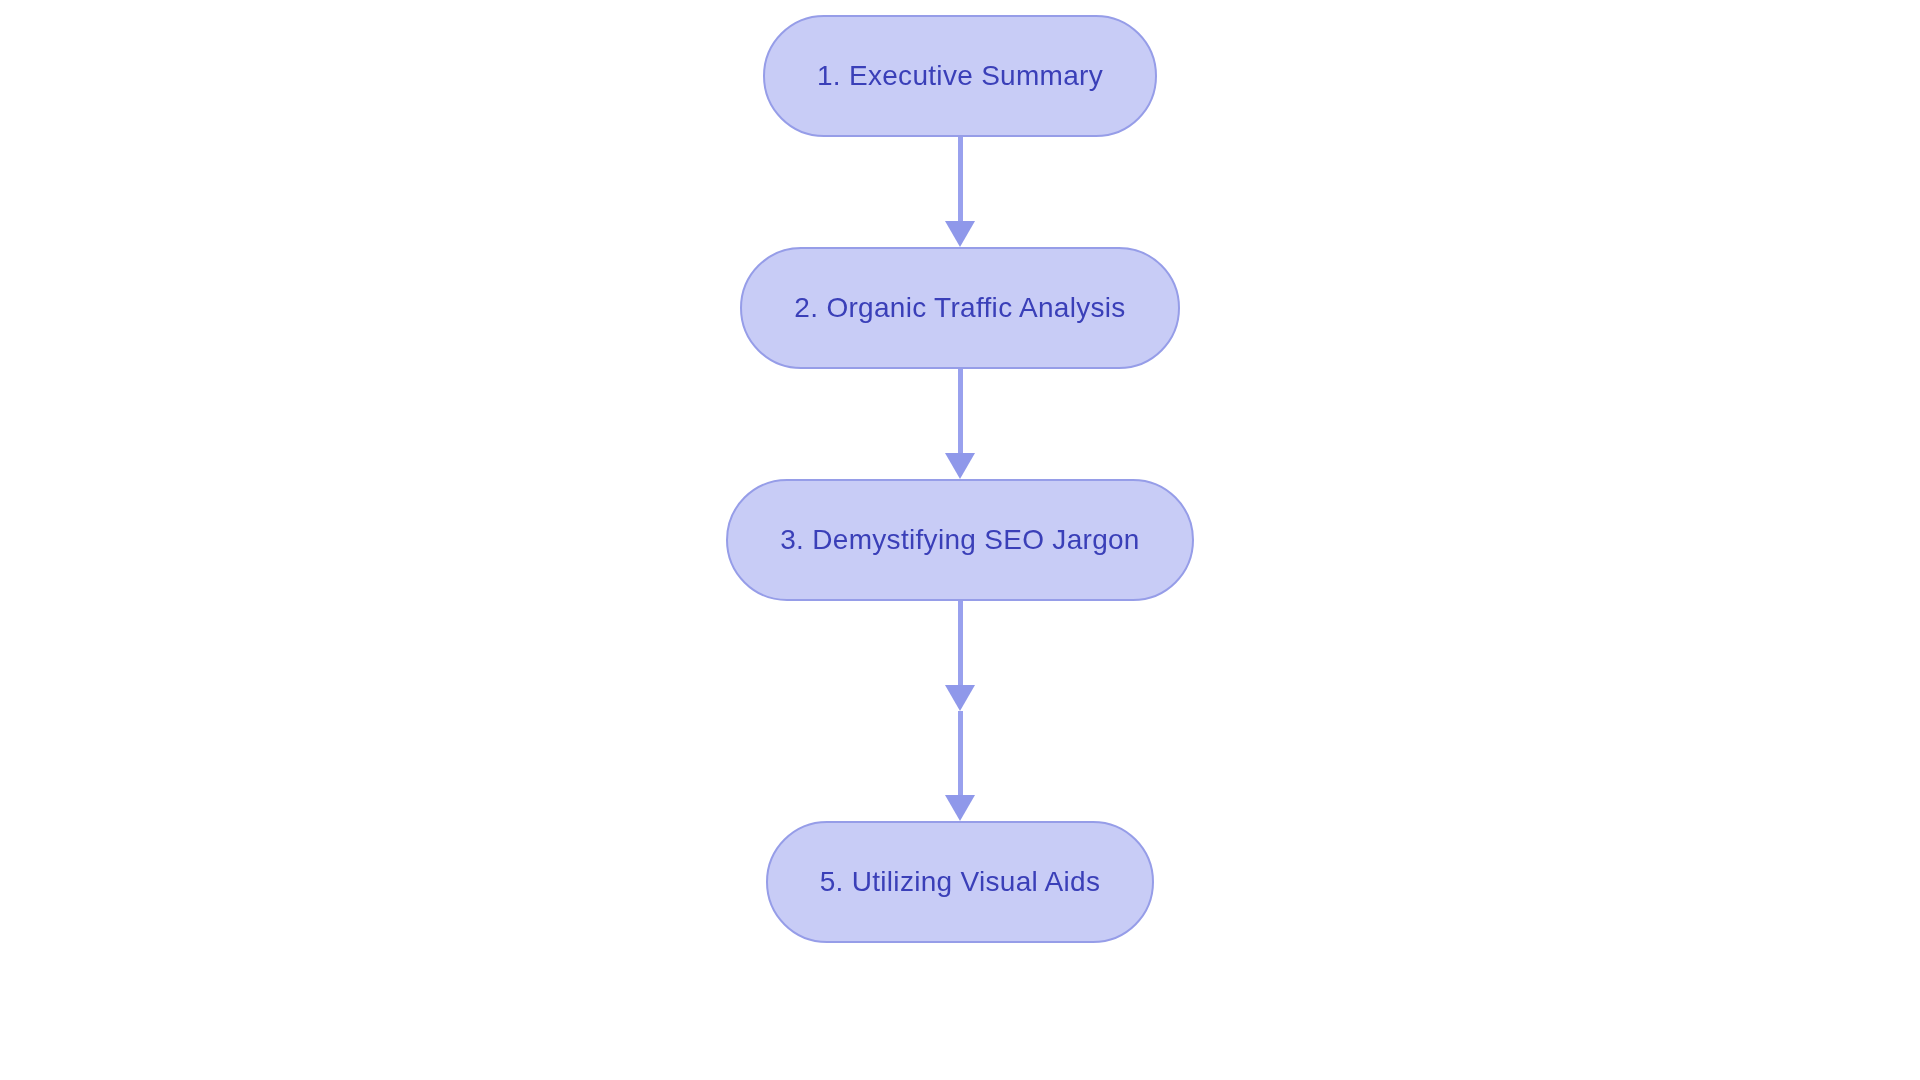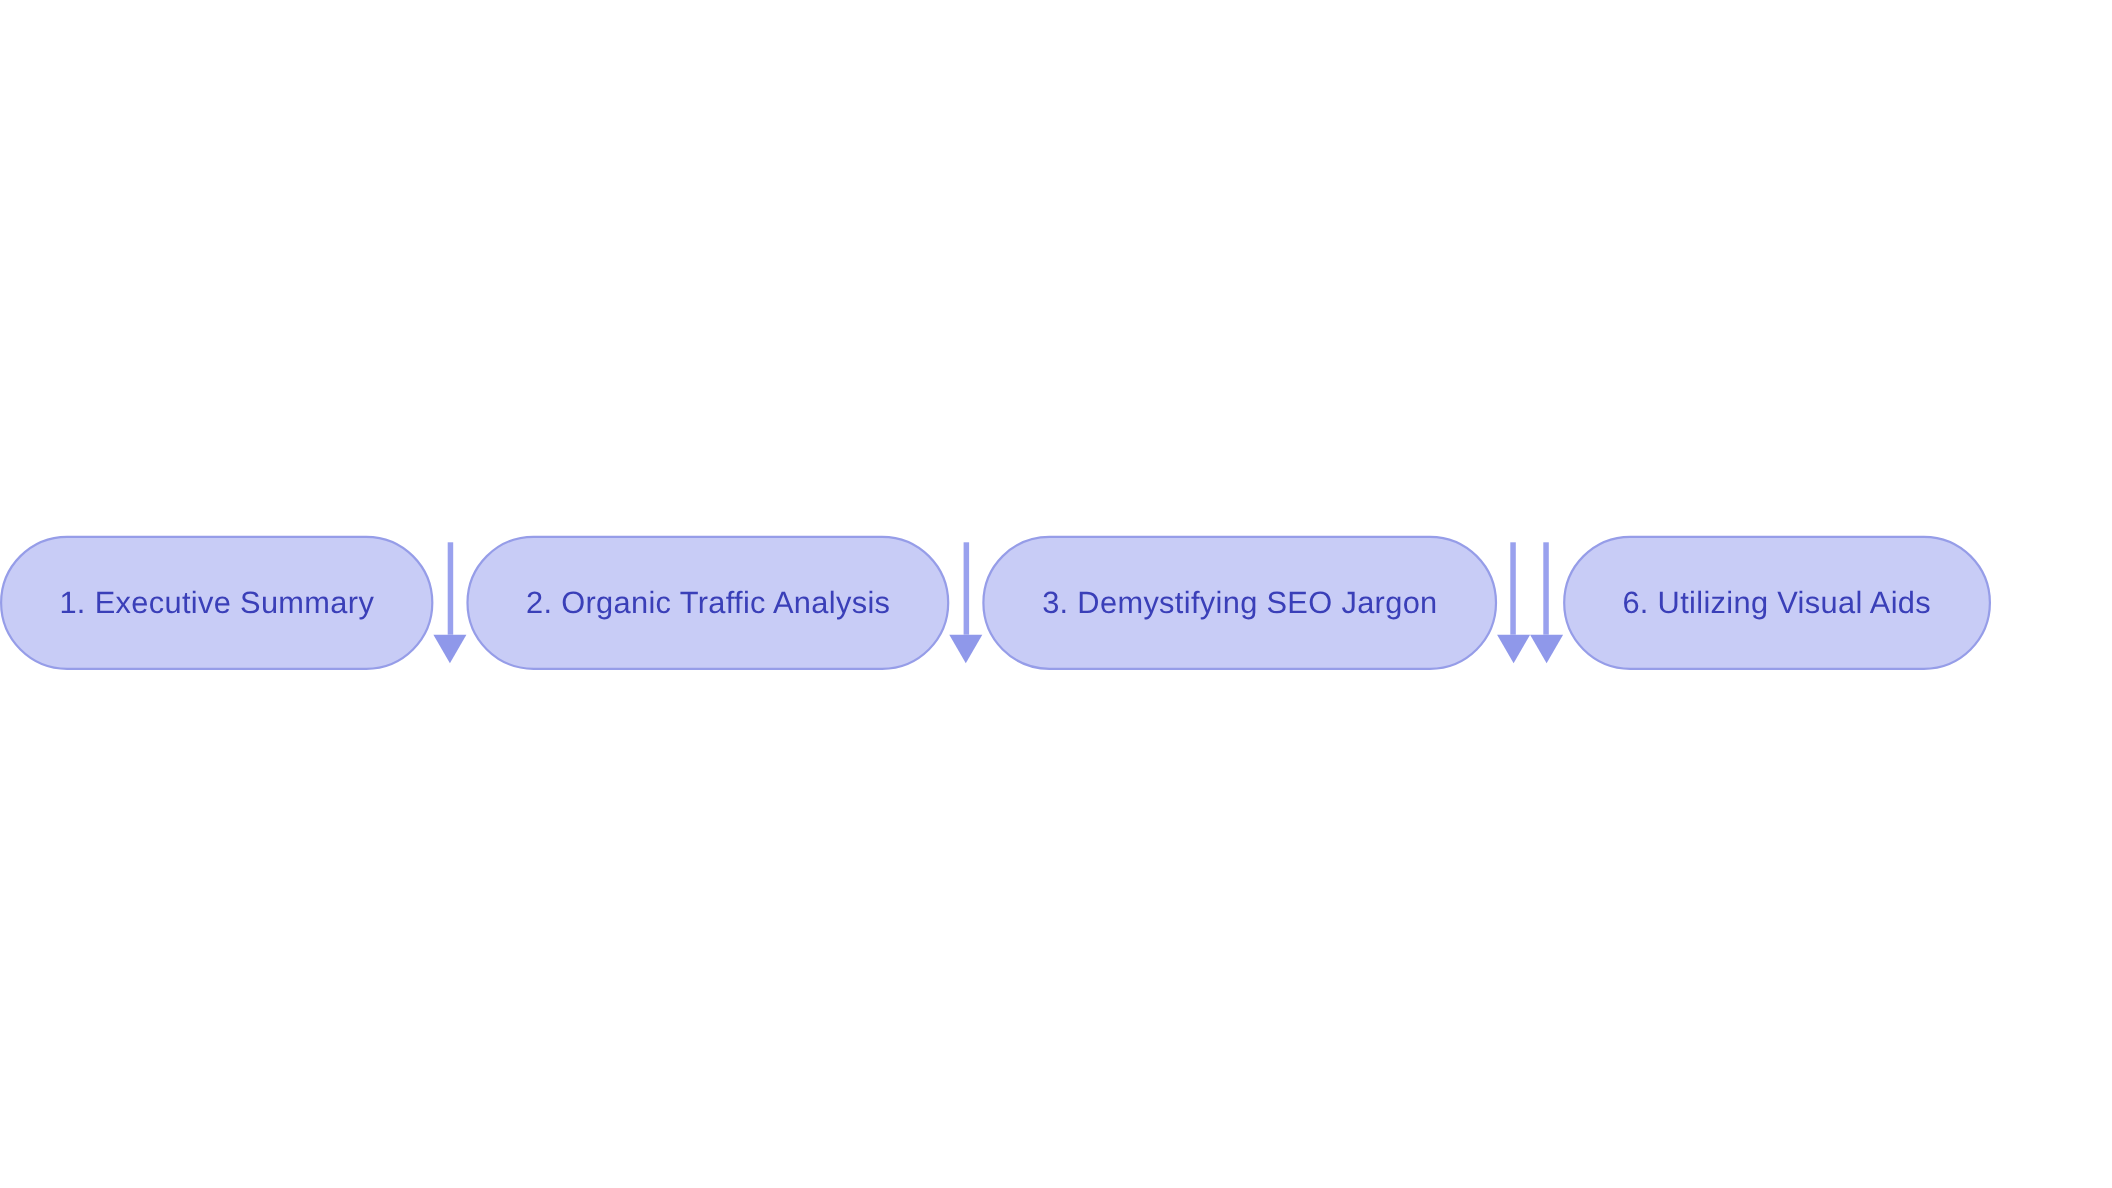--- a/index.html
+++ b/index.html
@@ -12,21 +12,21 @@
     background: #ffffff;
     font-family: "Liberation Sans", sans-serif;
     overflow: hidden;
   }
   .canvas {
     position: relative;
     width: 1920px;
     height: 1080px;
     box-sizing: border-box;
     display: flex;
-    flex-direction: row;
+    flex-direction: column;
     align-items: center;
     padding-top: 15px;
   }
   .node {
     box-sizing: border-box;
     height: 122px;
     padding: 0 52px;
     background: #C8CCF6;
     border: 2px solid #969DE8;
     border-radius: 61px;
@@ -94,16 +94,16 @@
     <div class="arrow-head"></div>
   </div>
 
 
   <div class="arrow">
     <div class="arrow-line"></div>
     <div class="arrow-head"></div>
   </div>
 
   <div class="node">
-    <span class="node-label">6. Utilizing Visual Aids</span>
+    <span class="node-label">5. Utilizing Visual Aids</span>
   </div>
 
 </div>
 
 </body></html>

